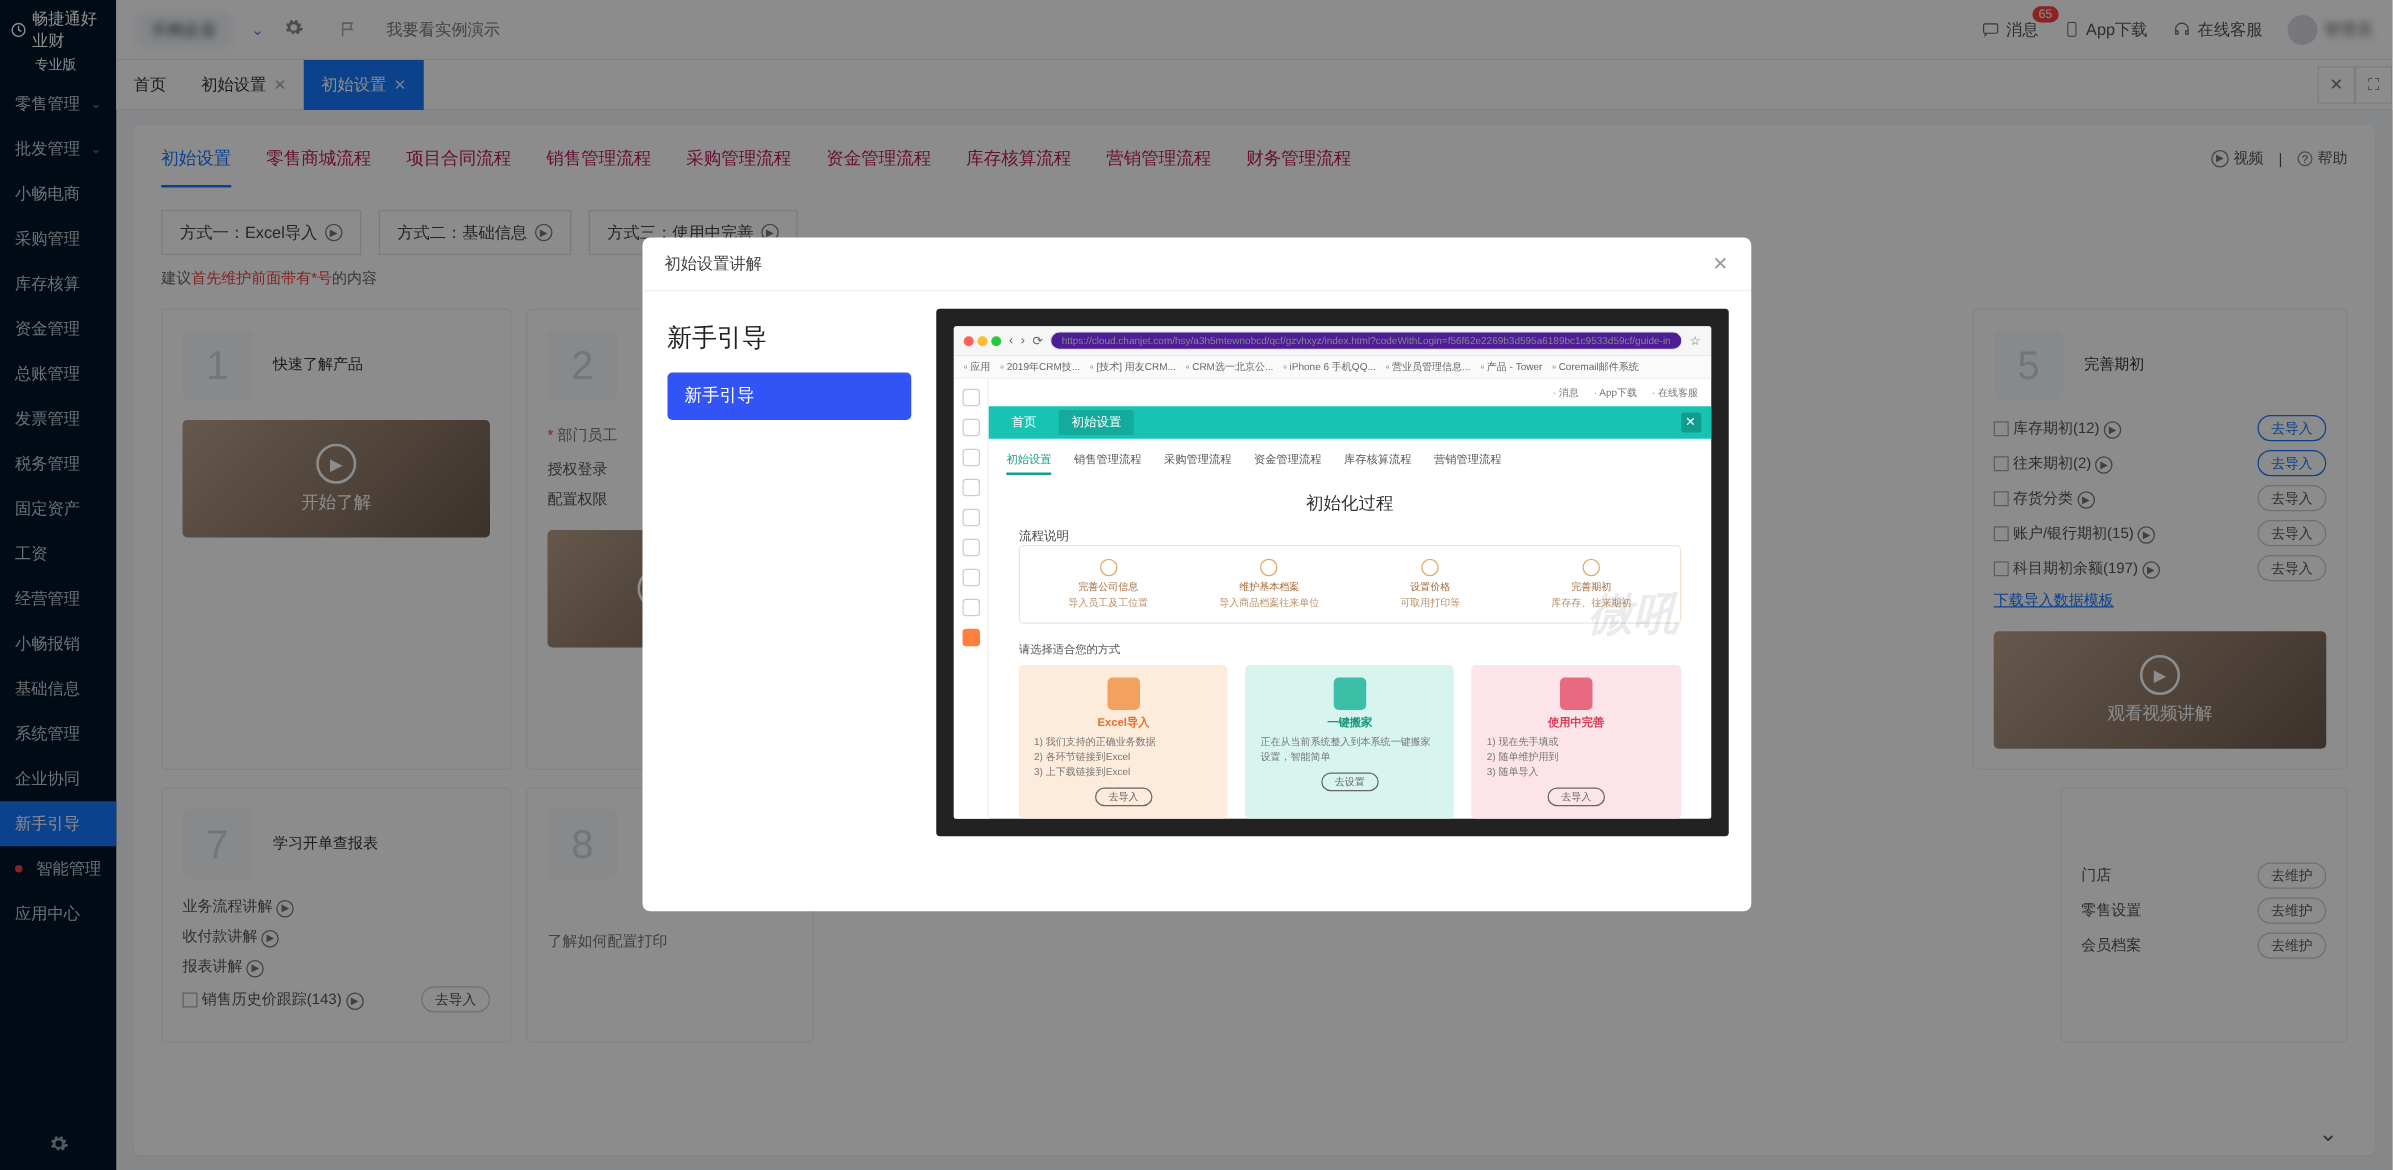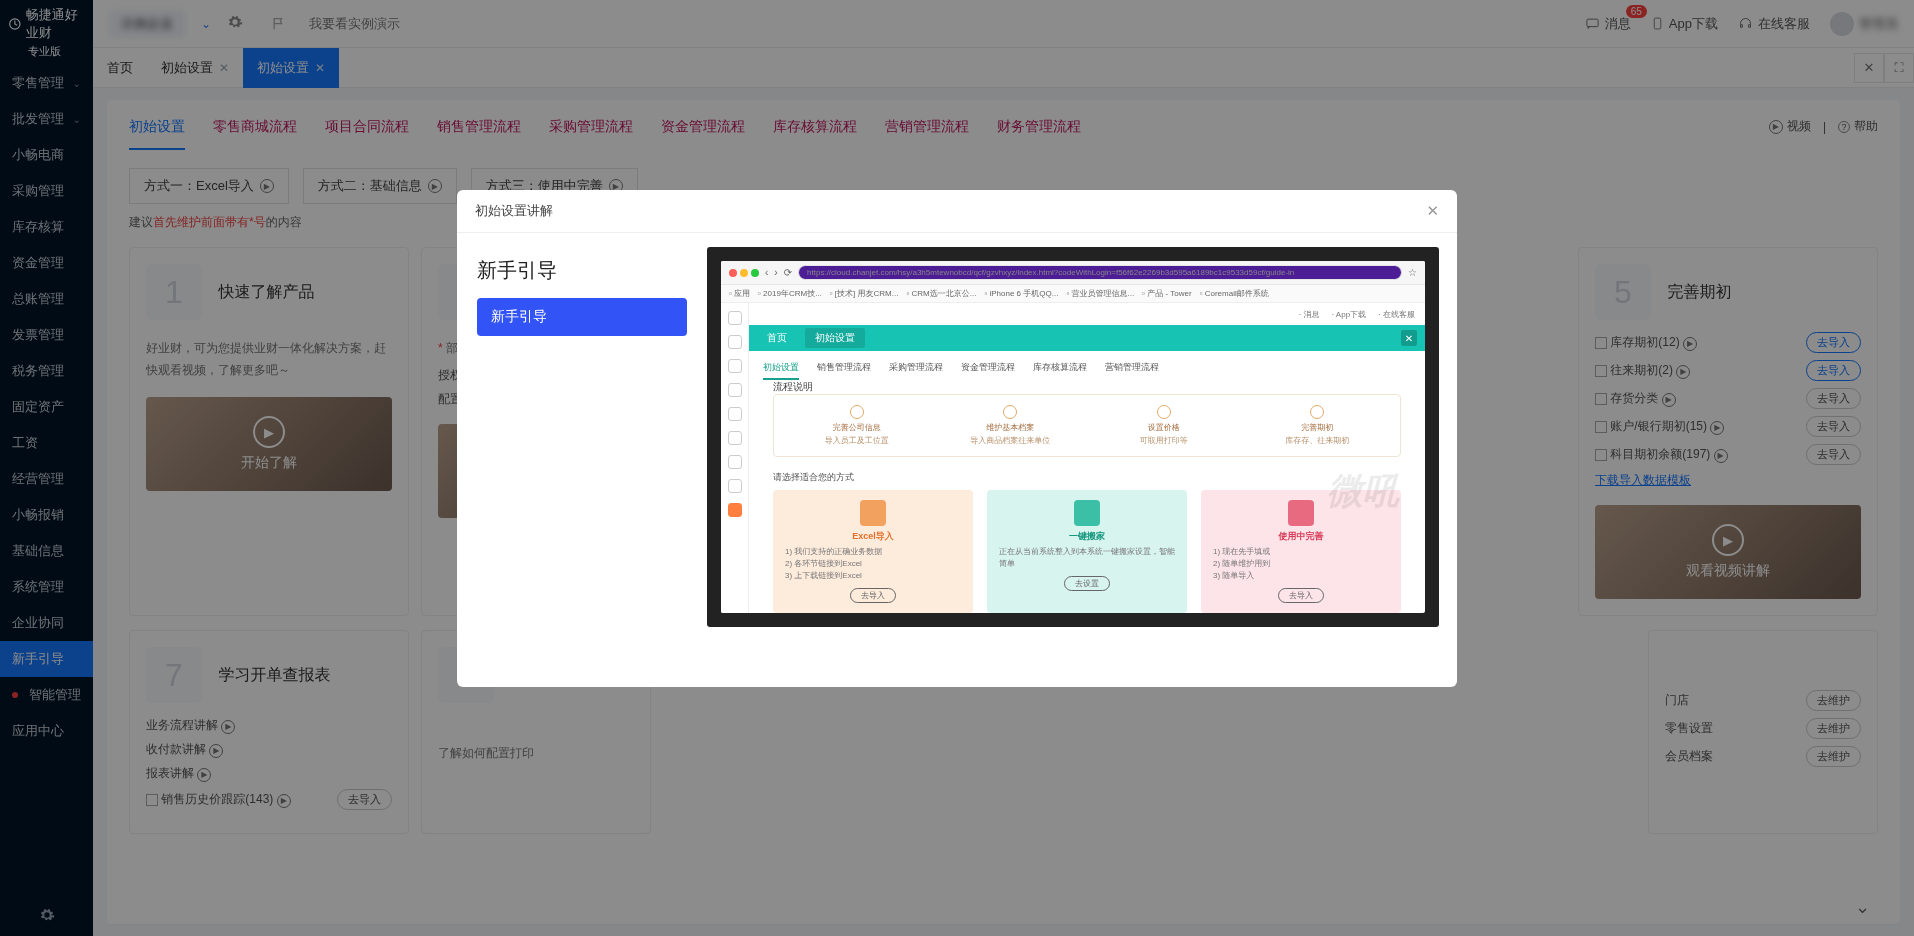--- a/index.html
+++ b/index.html
@@ -41,36 +41,36 @@
     .panel-right { position: absolute; right: 22px; top: 18px; display: flex; align-items: center; gap: 12px; color: #555; font-size: 12px; }
     .panel-right .item { display: flex; align-items: center; gap: 4px; cursor: pointer; }
     .mode-pills { display: flex; gap: 14px; margin-bottom: 10px; }
     .mode-pill { border: 1px solid #e2e2e2; background: #fff; padding: 8px 14px; font-size: 13px; color: #444; display: flex; align-items: center; gap: 6px; cursor: pointer; }
     .play-circle { width: 14px; height: 14px; border: 1px solid #777; border-radius: 50%; display: inline-flex; align-items: center; justify-content: center; font-size: 8px; color: #777; }
     .hint { font-size: 12px; color: #666; margin-bottom: 16px; }
     .hint .red { color: #f04040; }
     .cards { display: flex; gap: 12px; }
     .card { border: 1px solid #eee; border-radius: 4px; padding: 16px; width: 280px; }
     .card .num { font-size: 32px; color: #cfd6de; font-weight: 300; display: inline-block; background: #f7f9fb; width: 56px; height: 56px; text-align: center; line-height: 56px; border-radius: 6px; margin-right: 12px; vertical-align: middle; }
-    .card .title { font-size: 16px; color: #333; vertical-align: middle; }
+    .card .title { font-size: 12px; color: #333; vertical-align: middle; }
     .card .desc { font-size: 12px; color: #777; margin-top: 18px; line-height: 1.8; }
     .card .star { color: #f04040; }
     .row-line { font-size: 12px; color: #555; margin: 7px 0; display: flex; align-items: center; justify-content: space-between; text-align: right; }
     .mini-btn { border: 1px solid #ccc; border-radius: 14px; padding: 2px 10px; font-size: 11px; color: #555; cursor: pointer; background: #fff; }
     .mini-btn.blue { border-color: #1677ff; color: #1677ff; }
     .link { color: #1677ff; cursor: pointer; text-decoration: underline; }
     .video-tile { margin-top: 16px; width: 100%; height: 94px; background: linear-gradient(135deg,#b9a08b,#6e5b4f); border-radius: 4px; display: flex; align-items: center; justify-content: center; color: #fff; font-size: 14px; flex-direction: column; gap: 6px; }
     .play-big { width: 32px; height: 32px; border: 2px solid #fff; border-radius: 50%; display: flex; align-items: center; justify-content: center; font-size: 13px; }
     .cards-row2 { display: flex; gap: 12px; margin-top: 14px; }
     .card5 { width: 300px; }
     .card5 .row-line { gap: 10px; }
     .cb { width: 12px; height: 12px; border: 1px solid #aaa; display: inline-block; vertical-align: middle; }
     
     .overlay { position: absolute; inset: 0; background: rgba(0,0,0,.45); display: flex; align-items: flex-start; justify-content: center; padding-top: 190px; z-index: 10; }
-    .modal { width: 1000px; background: #fff; border-radius: 6px; overflow: hidden; position: relative; }
+    .modal { width: 887px; background: #fff; border-radius: 6px; overflow: hidden; position: relative; }
     .modal-head { padding: 12px 18px; font-size: 13px; color: #444; border-bottom: 1px solid #eee; display: flex; align-items: center; justify-content: space-between; }
     .modal-close { color: #999; cursor: pointer; font-size: 15px; }
     .modal-body { display: flex; }
     .modal-left { width: 250px; padding: 24px 20px; }
     .modal-left h2 { font-size: 20px; color: #222; margin-bottom: 14px; font-weight: 500; }
     .modal-left .active-row { background: #3253f5; color: #fff; padding: 10px 14px; border-radius: 4px; font-size: 14px; cursor: pointer; }
     .modal-right { flex: 1; padding: 14px 18px 60px 0; }
     .video-frame { background: #222; border-radius: 3px; padding: 14px; }
     .browser { background: #fff; border-radius: 2px; font-size: 10px; color: #666; overflow: hidden; }
     .b-top { display: flex; align-items: center; gap: 6px; padding: 4px 8px; background: #f6f6f6; border-bottom: 1px solid #e8e8e8; }
@@ -298,21 +298,20 @@
         </div>
       </div>
     <div class="hint">
       <span>建议</span><span class="red">首先维护前面带有*号</span><span>的内容</span>
     </div>
 
     <div class="cards">
       <div class="card">
         <span class="num">1</span>
         <span class="title">快速了解产品</span>
-        <div class="desc">好业财，可为您提供业财一体化解决方案，赶快观看视频，了解更多吧～</div>
         <div class="video-tile">
           <div class="play-big">▶</div>
           <span>开始了解</span>
         </div>
       </div>
 
       <div class="card" style="width:210px">
         <span class="num">2</span>
         <div class="desc"><span class="star">*</span> <span>部门员工</span></div>
         <div class="row-line">
@@ -470,20 +469,21 @@
                   <span class="app-tab-x">✕</span>
                 </div>
                 <div class="proc-tabs" id="proc-tabs">
                     <span class="a">初始设置</span>
                     <span>销售管理流程</span>
                     <span>采购管理流程</span>
                     <span>资金管理流程</span>
                     <span>库存核算流程</span>
                     <span>营销管理流程</span>
                   </div>
+                <h3 class="init-t">初始化过程</h3>
                 <div class="proc-head">流程说明</div>
                 <div class="steps-row" id="steps-row">
                     <div class="step">
                       <div class="ico"></div>
                       <div>完善公司信息</div>
                       <div class="sub">导入员工及工位置</div>
                     </div>
                     <div class="step">
                       <div class="ico"></div>
                       <div>维护基本档案</div>

